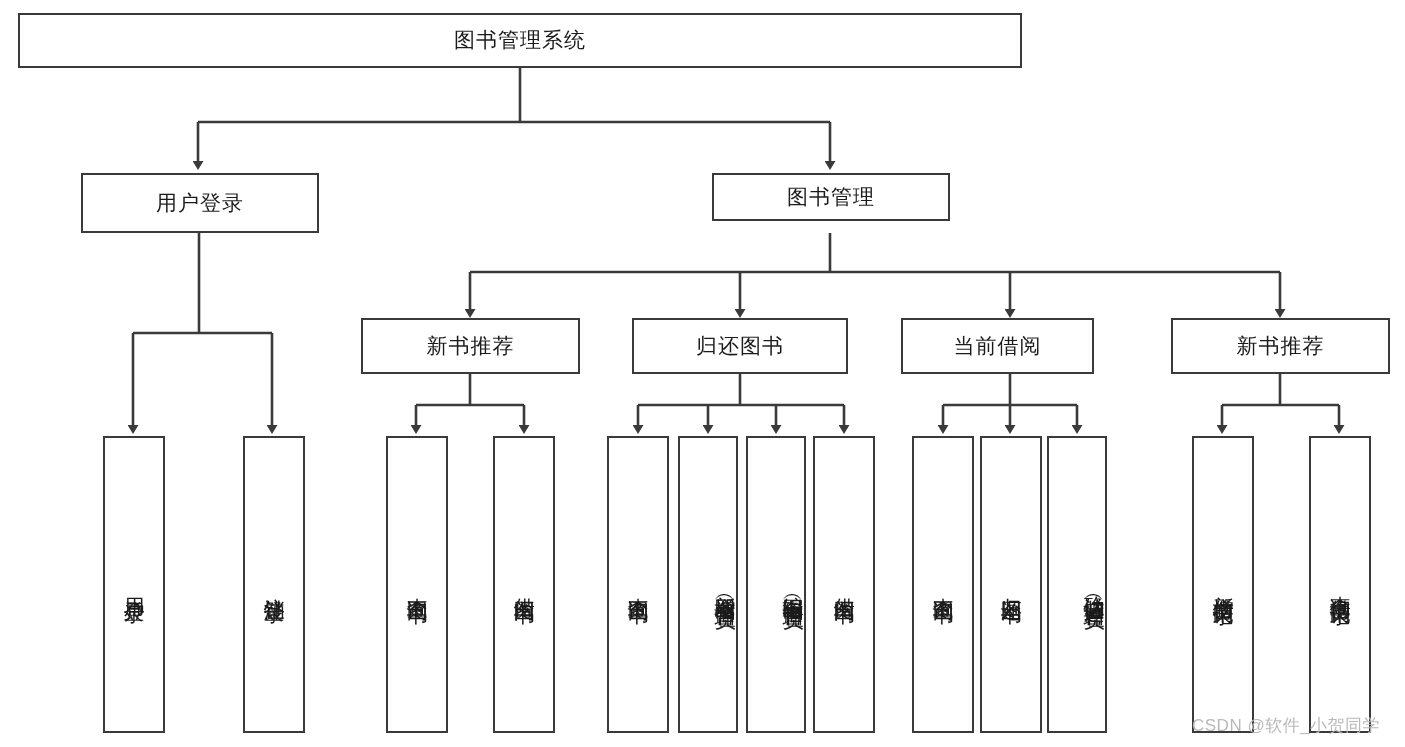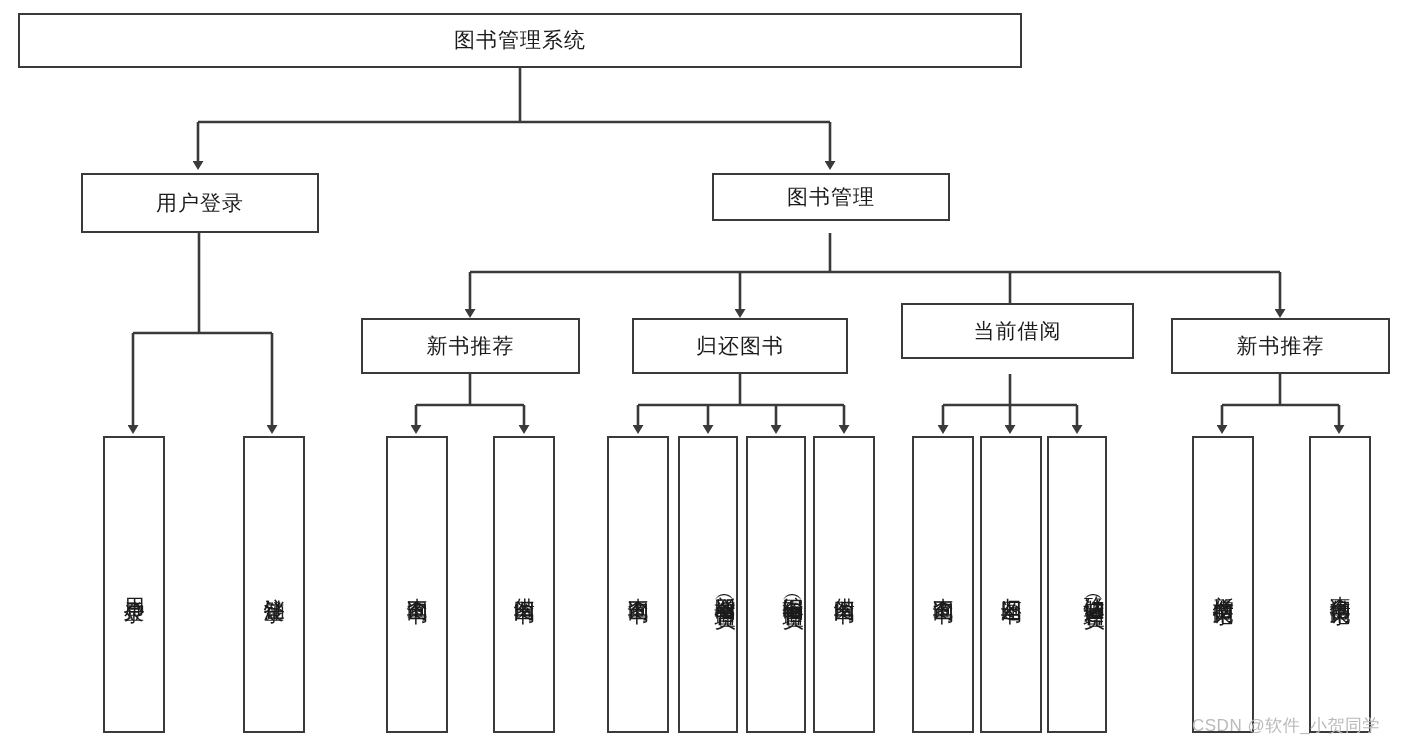--- a/index.html
+++ b/index.html
@@ -132,21 +132,21 @@
   <div class="node horiz" style="left:712px; top:173px; width:238px; height:48px;">
     <span class="lbl">图书管理</span>
   </div>
 
   <div class="node horiz" style="left:361px; top:318px; width:219px; height:56px;">
     <span class="lbl">新书推荐</span>
   </div>
   <div class="node horiz" style="left:632px; top:318px; width:216px; height:56px;">
     <span class="lbl">归还图书</span>
   </div>
-  <div class="node horiz" style="left:901px; top:303px; width:233px; height:56px;">
+  <div class="node horiz" style="left:901px; top:318px; width:193px; height:56px;">
     <span class="lbl">当前借阅</span>
   </div>
   <div class="node horiz" style="left:1171px; top:318px; width:219px; height:56px;">
     <span class="lbl">新书推荐</span>
   </div>
 
   <div class="node vert mid" style="left:103px; top:436px; width:62px; height:297px;">
     <span class="lbl">用户登录</span>
   </div>
   <div class="node vert mid" style="left:243px; top:436px; width:62px; height:297px;">

